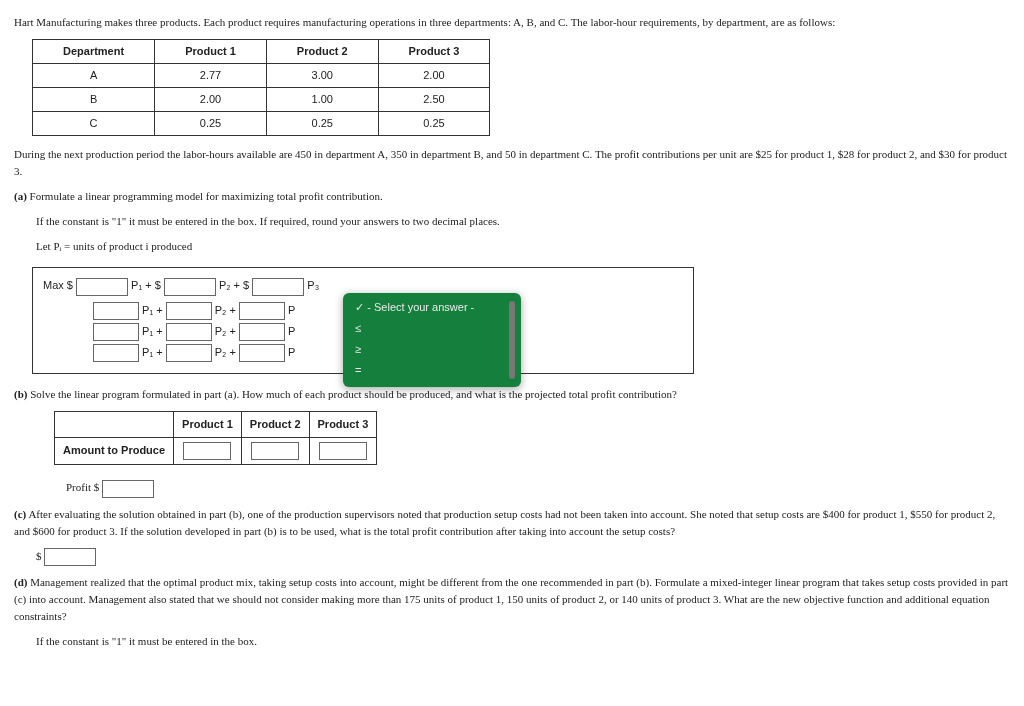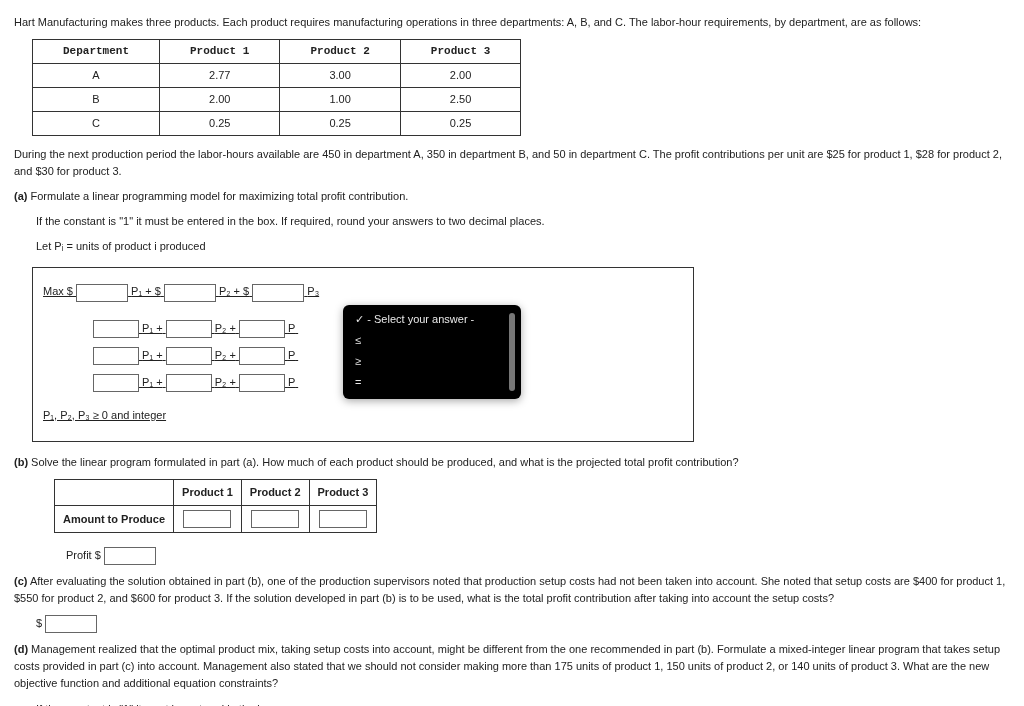--- a/index.html
+++ b/index.html
@@ -4,55 +4,55 @@
 <style>
   body {
     font-family: Arial, Helvetica, sans-serif;
     font-size: 11px;
     color: #222;
     margin: 0;
     padding: 10px 14px;
     line-height: 1.55;
     background: #fff;
   }
-  .para { margin: 4px 0 8px 0; }
+  .para { margin: 4px 0 8px 0; font-family: Liberation Serif, serif; }
   table.data {
     border-collapse: collapse;
     margin: 4px 0 10px 18px;
   }
   table.data th, table.data td {
     border: 1px solid #333;
     padding: 3px 30px;
     text-align: center;
     font-weight: normal;
     font-size: 11px;
   }
-  table.data th { font-weight: bold; font-family: Liberation Mono, monospace; }
+  table.data th { font-weight: bold; }
   .section-label { font-weight: bold; display:inline; }
   .indent1 { margin-left: 22px; }
   .indent2 { margin-left: 40px; }
   .formbox {
     border: 1px solid #333;
     display: inline-block;
     padding: 6px 10px 8px 10px;
     margin: 4px 0 8px 18px;
   }
   .fld {
     display: inline-block;
     border: 1px solid #666;
     background: #fff;
     width: 50px;
     height: 16px;
     vertical-align: middle;
   }
   .fld-sm { width: 44px; }
-  .row { white-space: nowrap; margin: 9px 0; text-decoration: underline; }
+  .row { white-space: nowrap; margin: 3px 0; }
   .dropdown-pop {
     position: absolute;
-    background: #000000;
+    background: #15803d;
     color: #e9e9e9;
     border-radius: 6px;
     box-shadow: 0 2px 8px rgba(0,0,0,.35);
     padding: 4px 10px 6px 10px;
     font-size: 11px;
     width: 158px;
     z-index: 50;
   }
   .dropdown-pop .opt { padding: 2px 2px; }
   .dropdown-pop .opt.sel::before { content:"✓ "; }
@@ -163,21 +163,20 @@
     
     <div class="dropdown-pop" style="left:300px; top:-6px;">
       <div class="opt sel">- Select your answer -</div>
       <div class="opt">≤</div>
       <div class="opt">≥</div>
       <div class="opt">=</div>
       <div class="se"></div>
     </div>
   </div>
 
-  <div class="row" style="margin-top:6px;">P₁, P₂, P₃ ≥ 0 and integer</div>
 </div>
 
 
 <div class="para">
   <span class="section-label">(b)</span>
   <span>Solve the linear program formulated in part (a). How much of each product should be produced, and what is the projected total profit contribution?</span>
 </div>
 <div class="indent2">
   <table class="table-b">
     <tbody>

